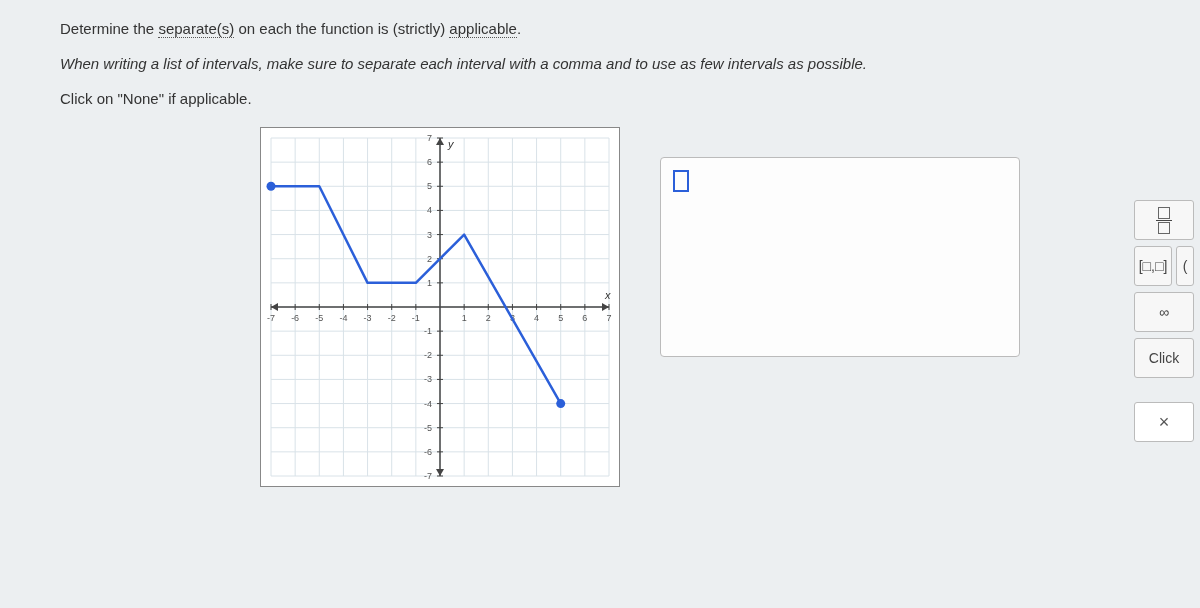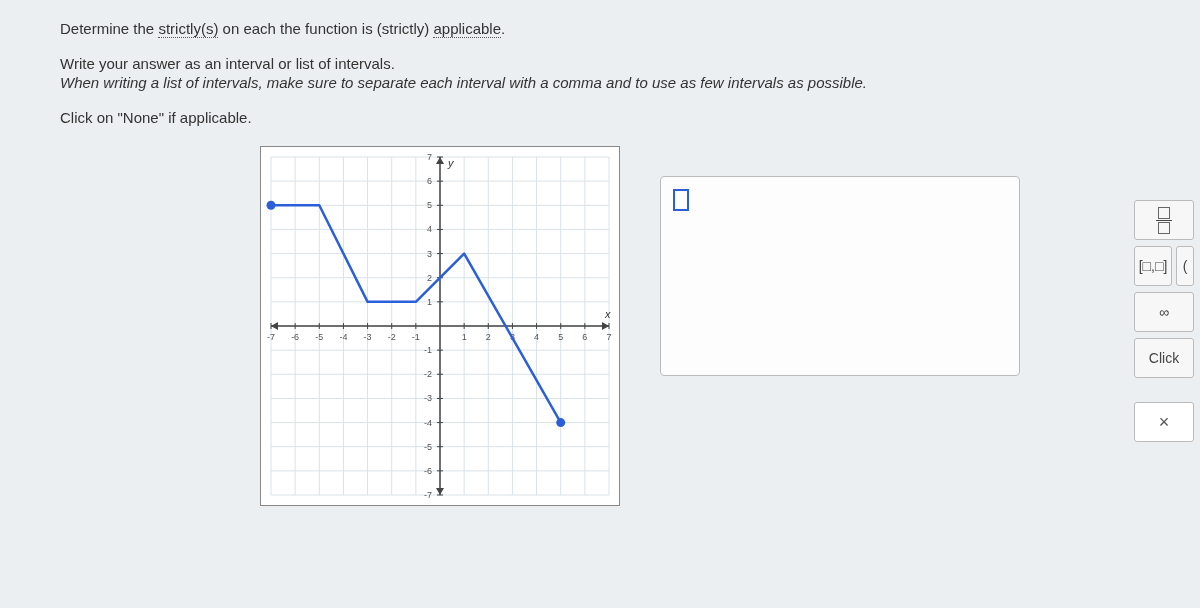--- a/index.html
+++ b/index.html
@@ -94,23 +94,22 @@
     border-radius: 3px;
     display:flex;align-items:center;justify-content:center;
     color:#555;font-size:18px;cursor:pointer;
   }
 </style>
 </head>
 <body>
 
 <div class="content">
   <p class="q-line1">
-    <span>Determine the </span><span class="dotted-link">strictly(s)</span><span> on each the function is (strictly) </span><span class="dotted-link">applicable</span><span>.</span>
+    <span>Determine the </span><span class="dotted-link">separate(s)</span><span> on each the function is (strictly) </span><span class="dotted-link">applicable</span><span>.</span>
   </p>
-  <p class="q-line2">Write your answer as an interval or list of intervals.</p>
   <p class="q-line3">When writing a list of intervals, make sure to separate each interval with a comma and to use as few intervals as possible.</p>
   <p class="q-line4">Click on "None" if applicable.</p>
 
   <div class="work-area">
     <div class="graph-wrap">
       <svg id="graph-svg" width="358" height="358" viewBox="0 0 358 358">
           <line x1="10" y1="10" x2="10" y2="348" stroke="#d9e2e8" stroke-width="1"></line>
           <line x1="34.14285714285714" y1="10" x2="34.14285714285714" y2="348" stroke="#d9e2e8" stroke-width="1"></line>
           <line x1="58.285714285714285" y1="10" x2="58.285714285714285" y2="348" stroke="#d9e2e8" stroke-width="1"></line>
           <line x1="82.42857142857143" y1="10" x2="82.42857142857143" y2="348" stroke="#d9e2e8" stroke-width="1"></line>

